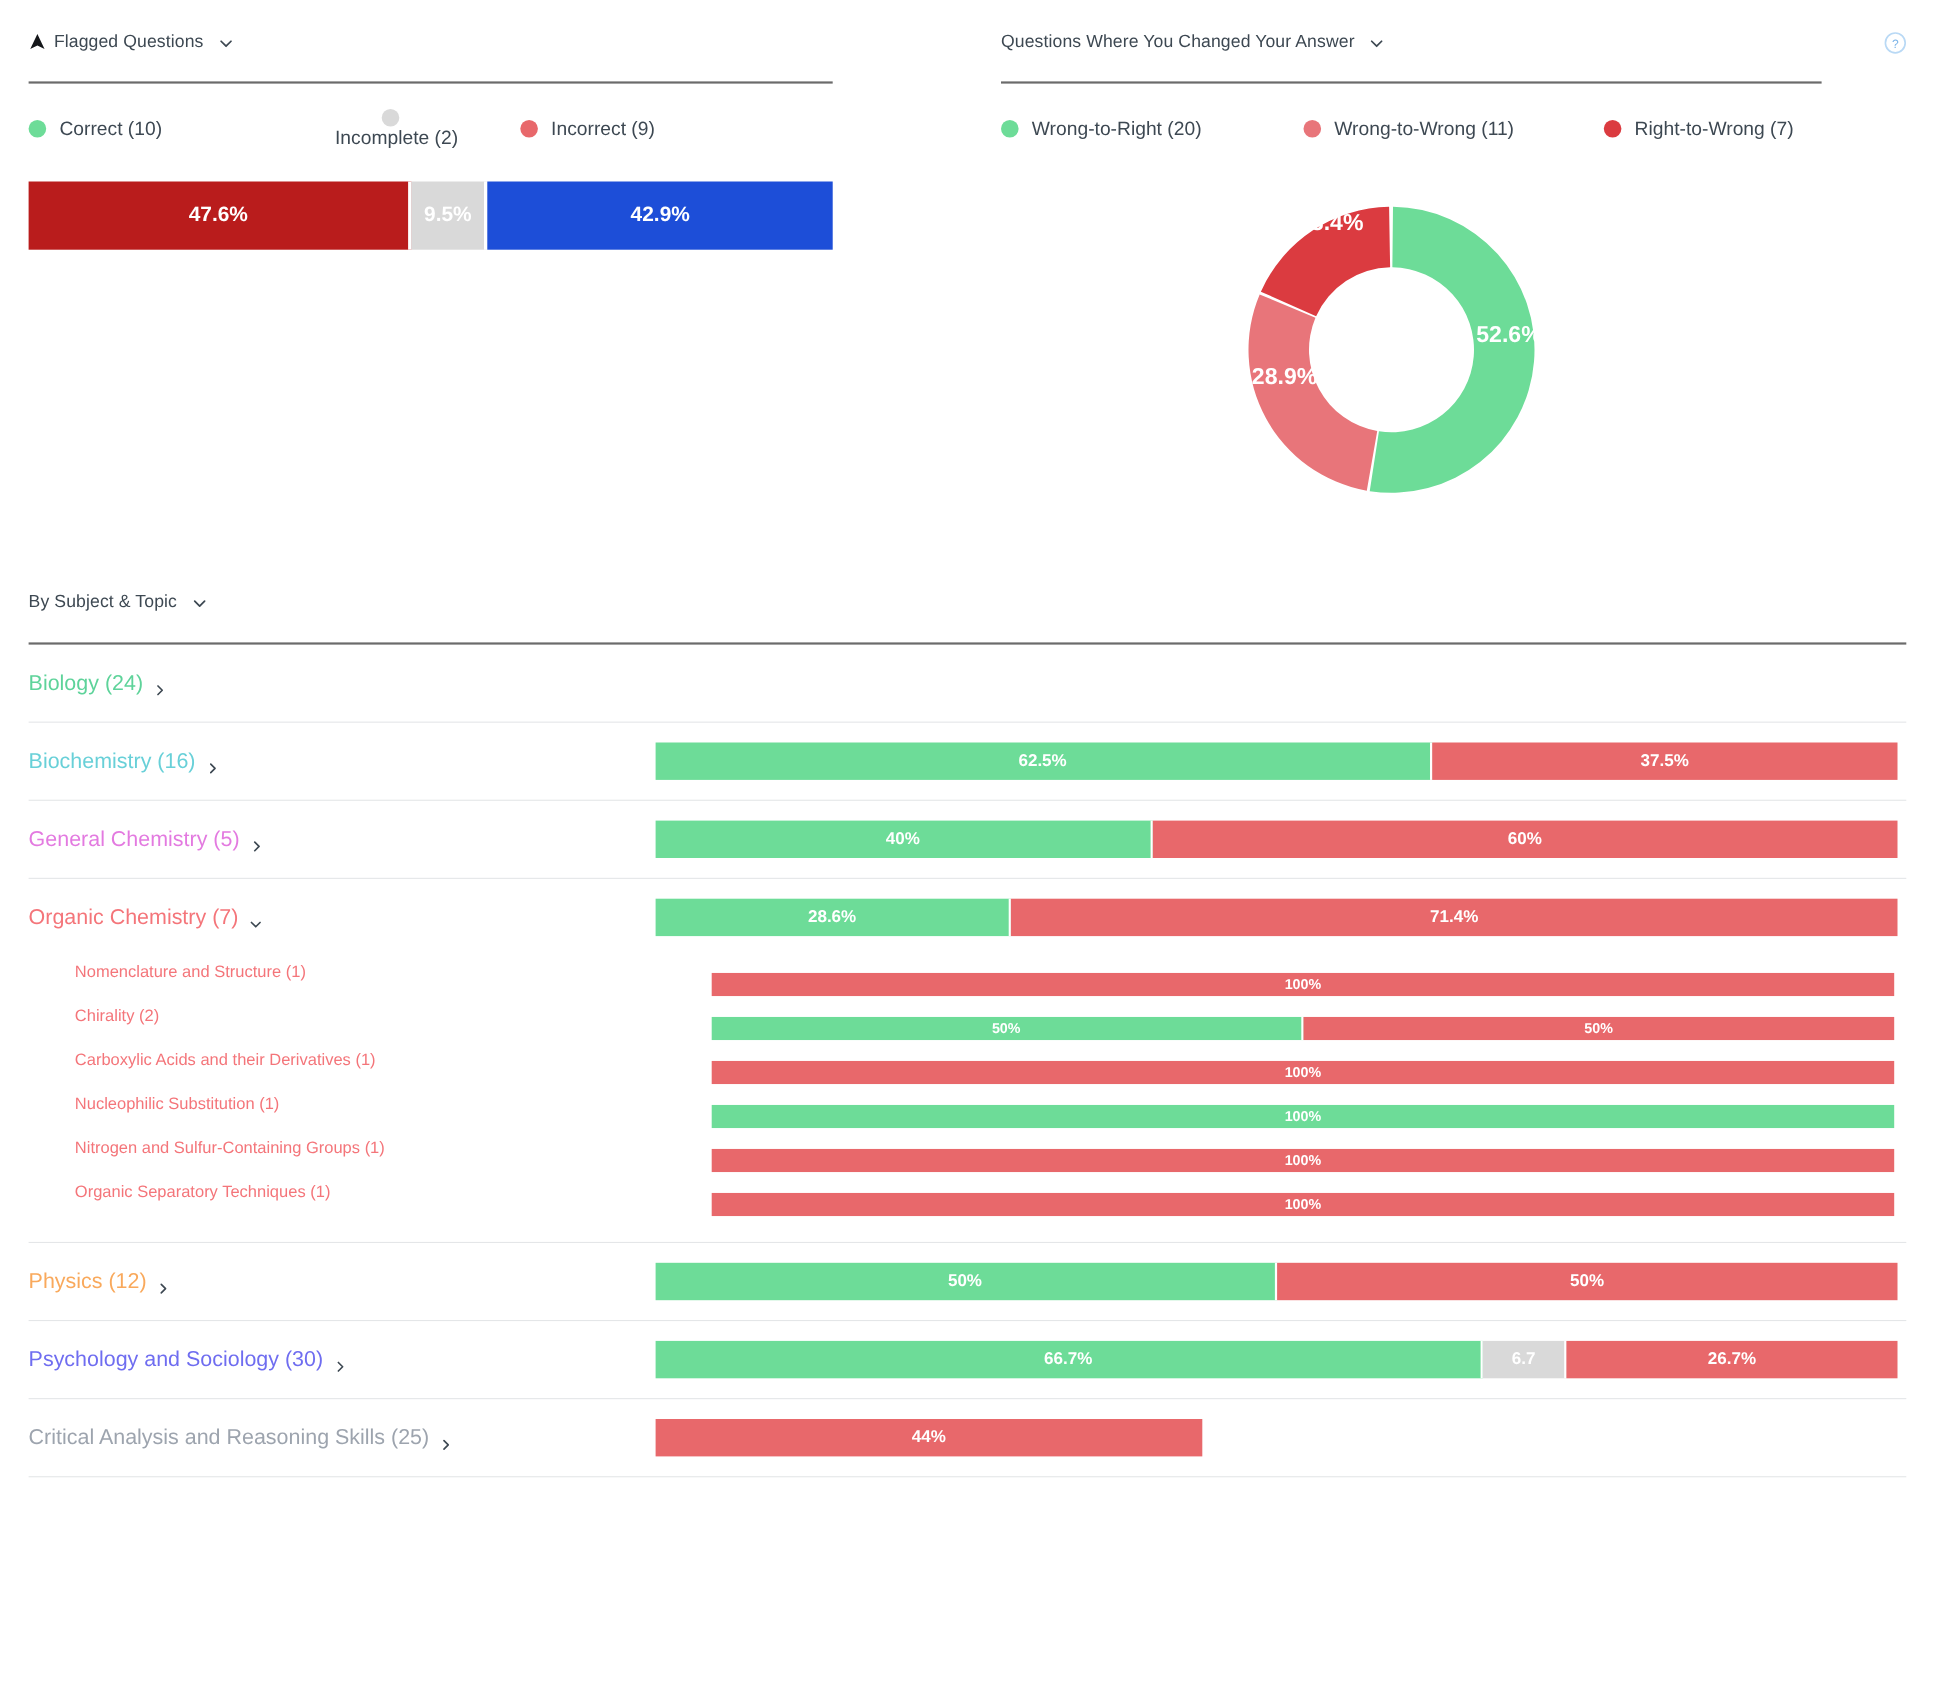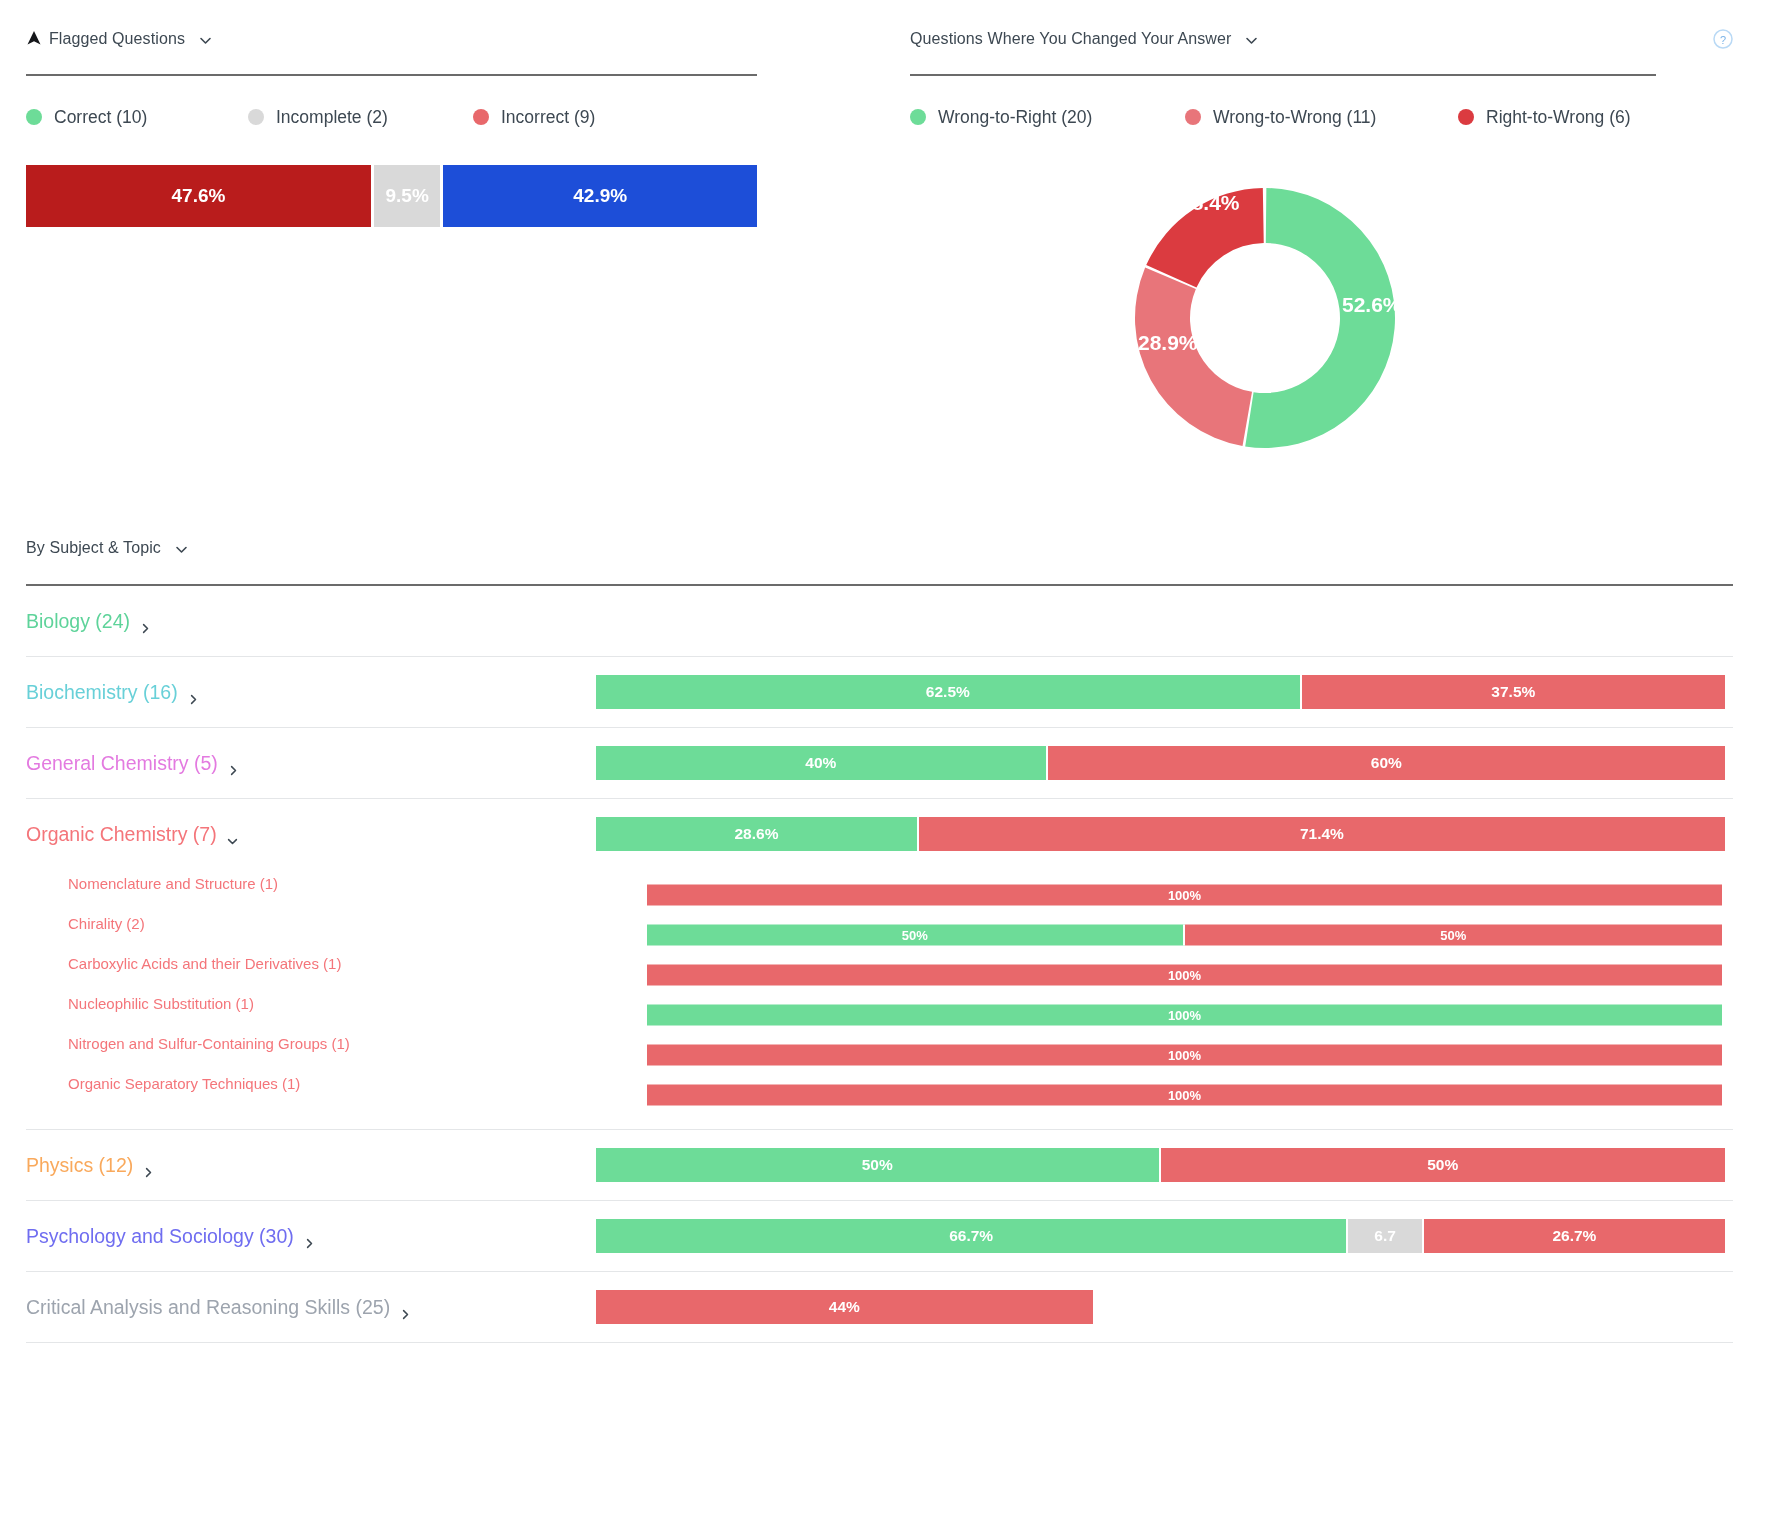--- a/index.html
+++ b/index.html
@@ -83,21 +83,21 @@
     width: 16px; height: 16px;
     border-radius: 50%;
     margin-right: 12px;
     flex: 0 0 auto;
   }
   .legend-label {
     font-size: 17.5px;
     color: #3d4852;
   }
   .legend.flagged .legend-item:nth-child(1) { width: 222px; }
-  .legend.flagged .legend-item:nth-child(2) { width: 225px; }
+  .legend.flagged .legend-item:nth-child(2) { width: 225px; flex-direction: column; }
   .legend.changed .legend-item:nth-child(1) { width: 275px; }
   .legend.changed .legend-item:nth-child(2) { width: 273px; }
 
   
   .flag-bar-wrap {
     margin-top: 36px;
     height: 62px;
     width: 731px;
     display: flex;
   }
@@ -296,21 +296,21 @@
         <div class="legend-item">
           <span class="legend-dot" style="background: rgb(109, 220, 152);"></span>
           <span class="legend-label">Wrong-to-Right (20)</span>
         </div>
         <div class="legend-item">
           <span class="legend-dot" style="background: rgb(232, 117, 122);"></span>
           <span class="legend-label">Wrong-to-Wrong (11)</span>
         </div>
         <div class="legend-item">
           <span class="legend-dot" style="background: rgb(219, 59, 64);"></span>
-          <span class="legend-label">Right-to-Wrong (6)</span>
+          <span class="legend-label">Right-to-Wrong (7)</span>
         </div>
       </div>
 
     <div class="donut-area">
       <svg class="donut-svg" width="330" height="330" viewBox="0 0 330 330" id="donut-svg">
           <path d="M166.36133193511193 35.00712798248341 A130 130 0 1 1 145.20153488530605 293.4835428337118 L153.57780858767654 239.12512086560292 A75 75 0 1 0 165.78538380871842 90.00411229758659 Z" fill="#6ddc98"></path>
           <path d="M142.51512071375353 293.04073650008 A130 130 0 0 1 45.15779029349493 114.62297376122662 L95.86026363086246 135.93633101609228 A75 75 0 0 0 152.02795425793474 238.86965567312308 Z" fill="#e8757a"></path>
           <path d="M46.239090506461864 112.12423640014603 A130 130 0 0 1 162.8219310070323 35.01824737501855 L163.74342173482634 90.01052733174147 A75 75 0 0 0 96.48409067680493 134.494751769315 Z" fill="#db3b40"></path>
         </svg>
       <span class="donut-label" style="left:432px; top:140px;">52.6%</span>

